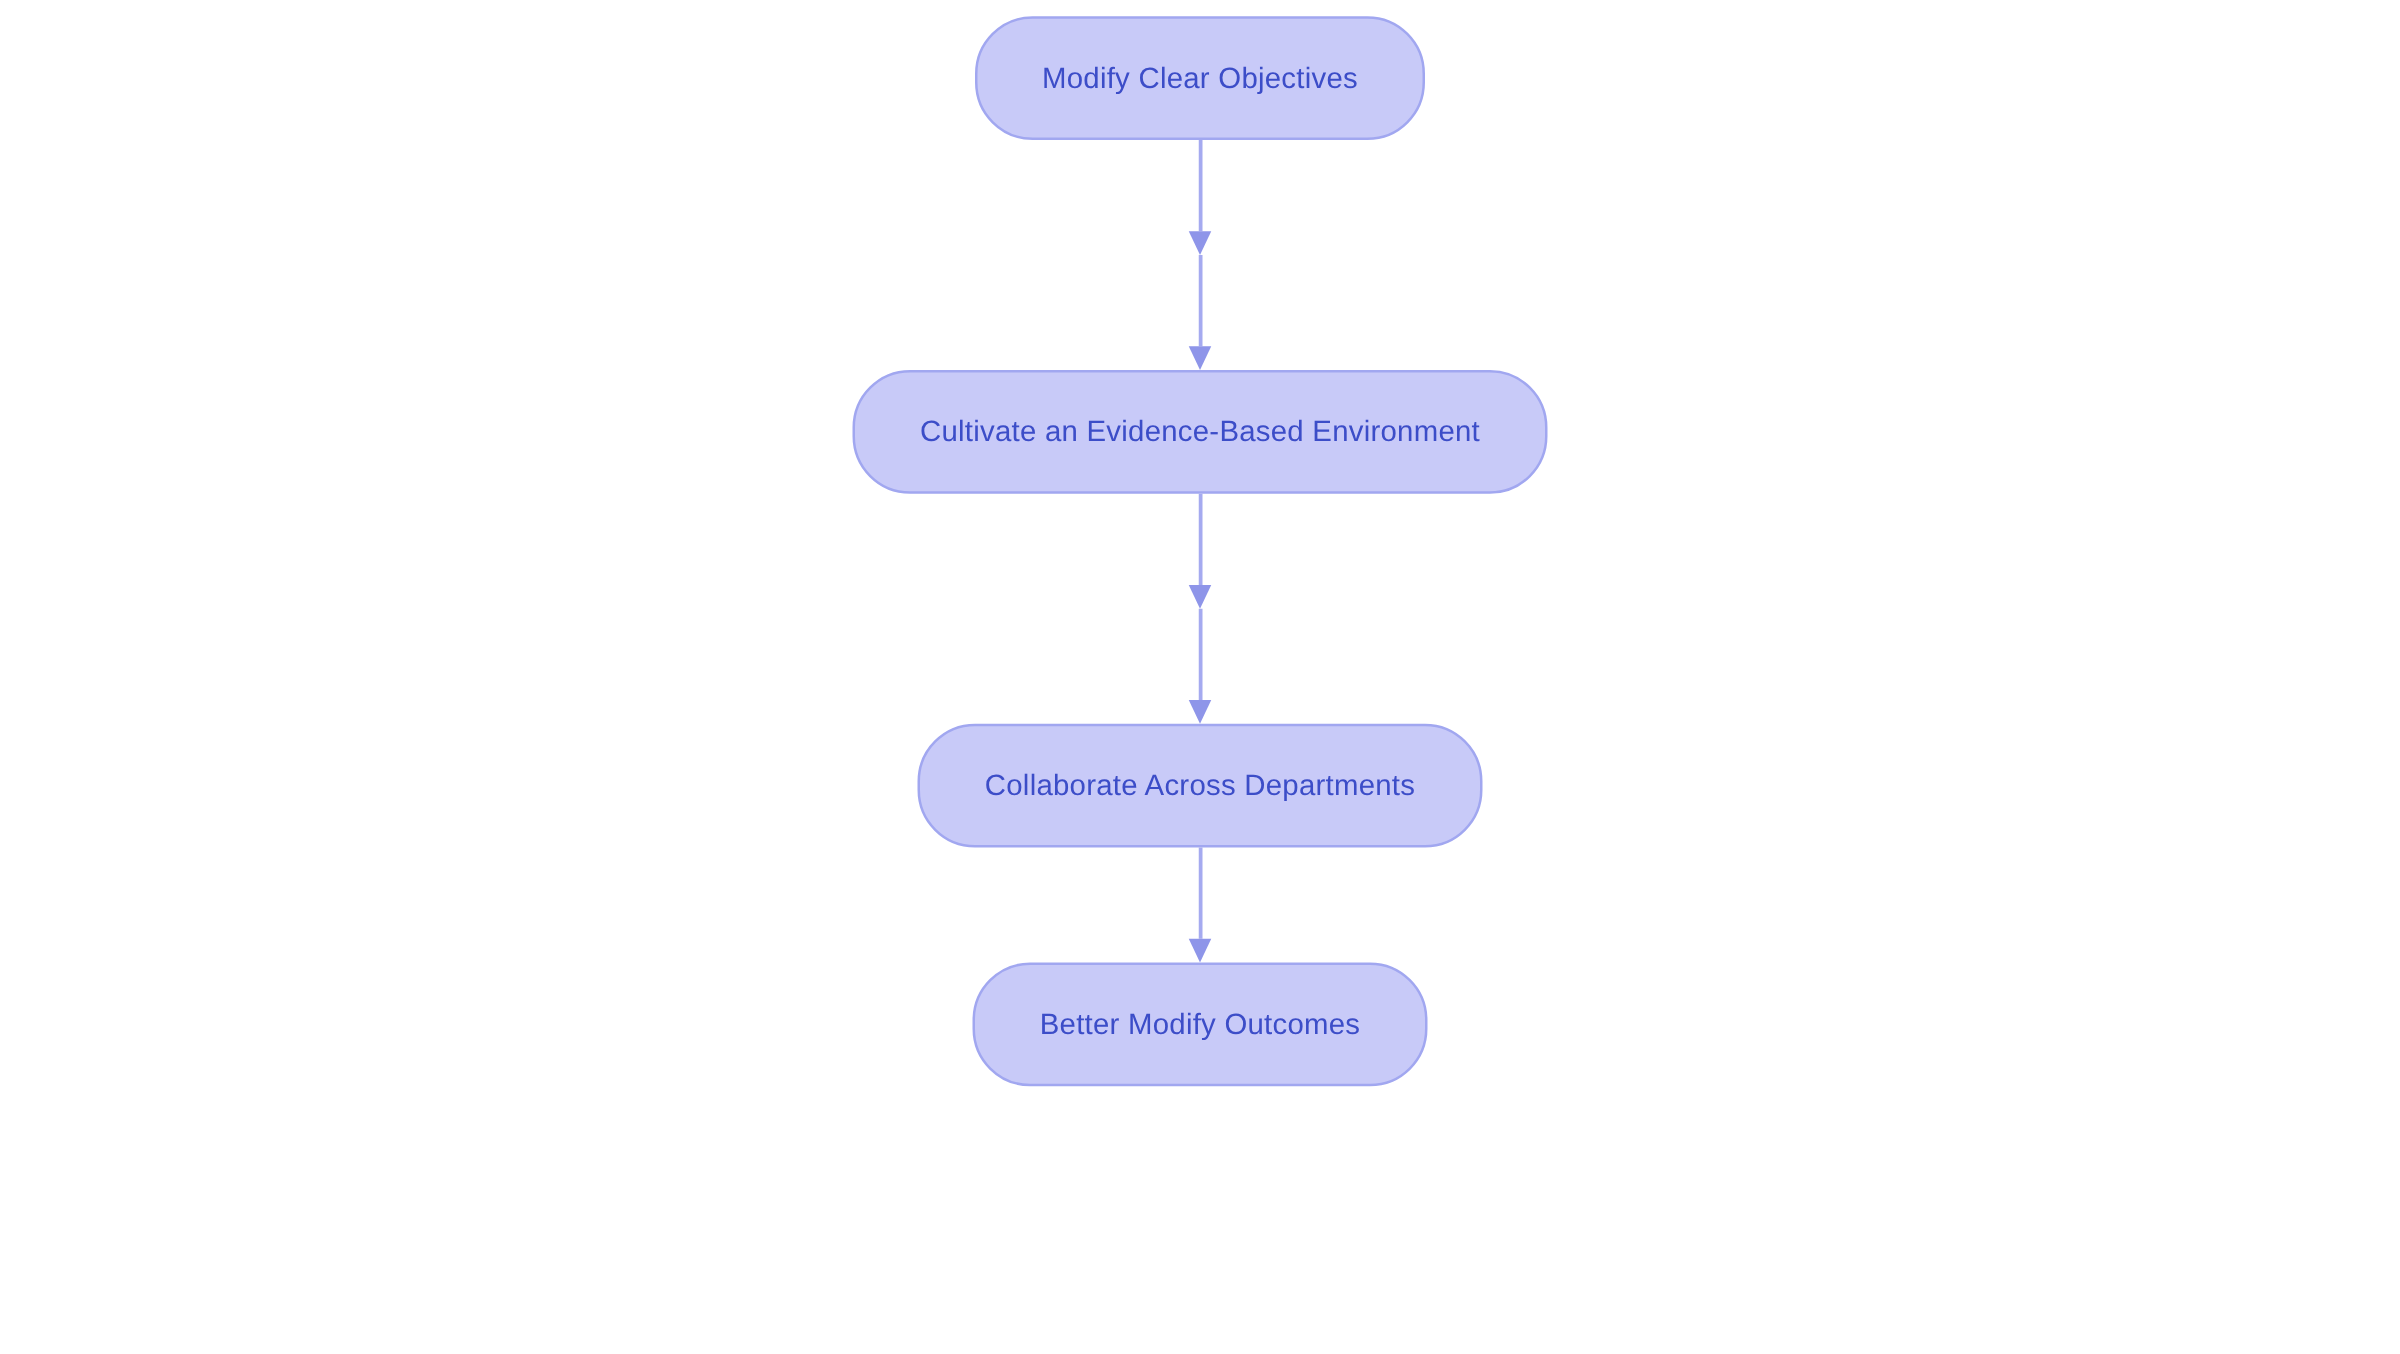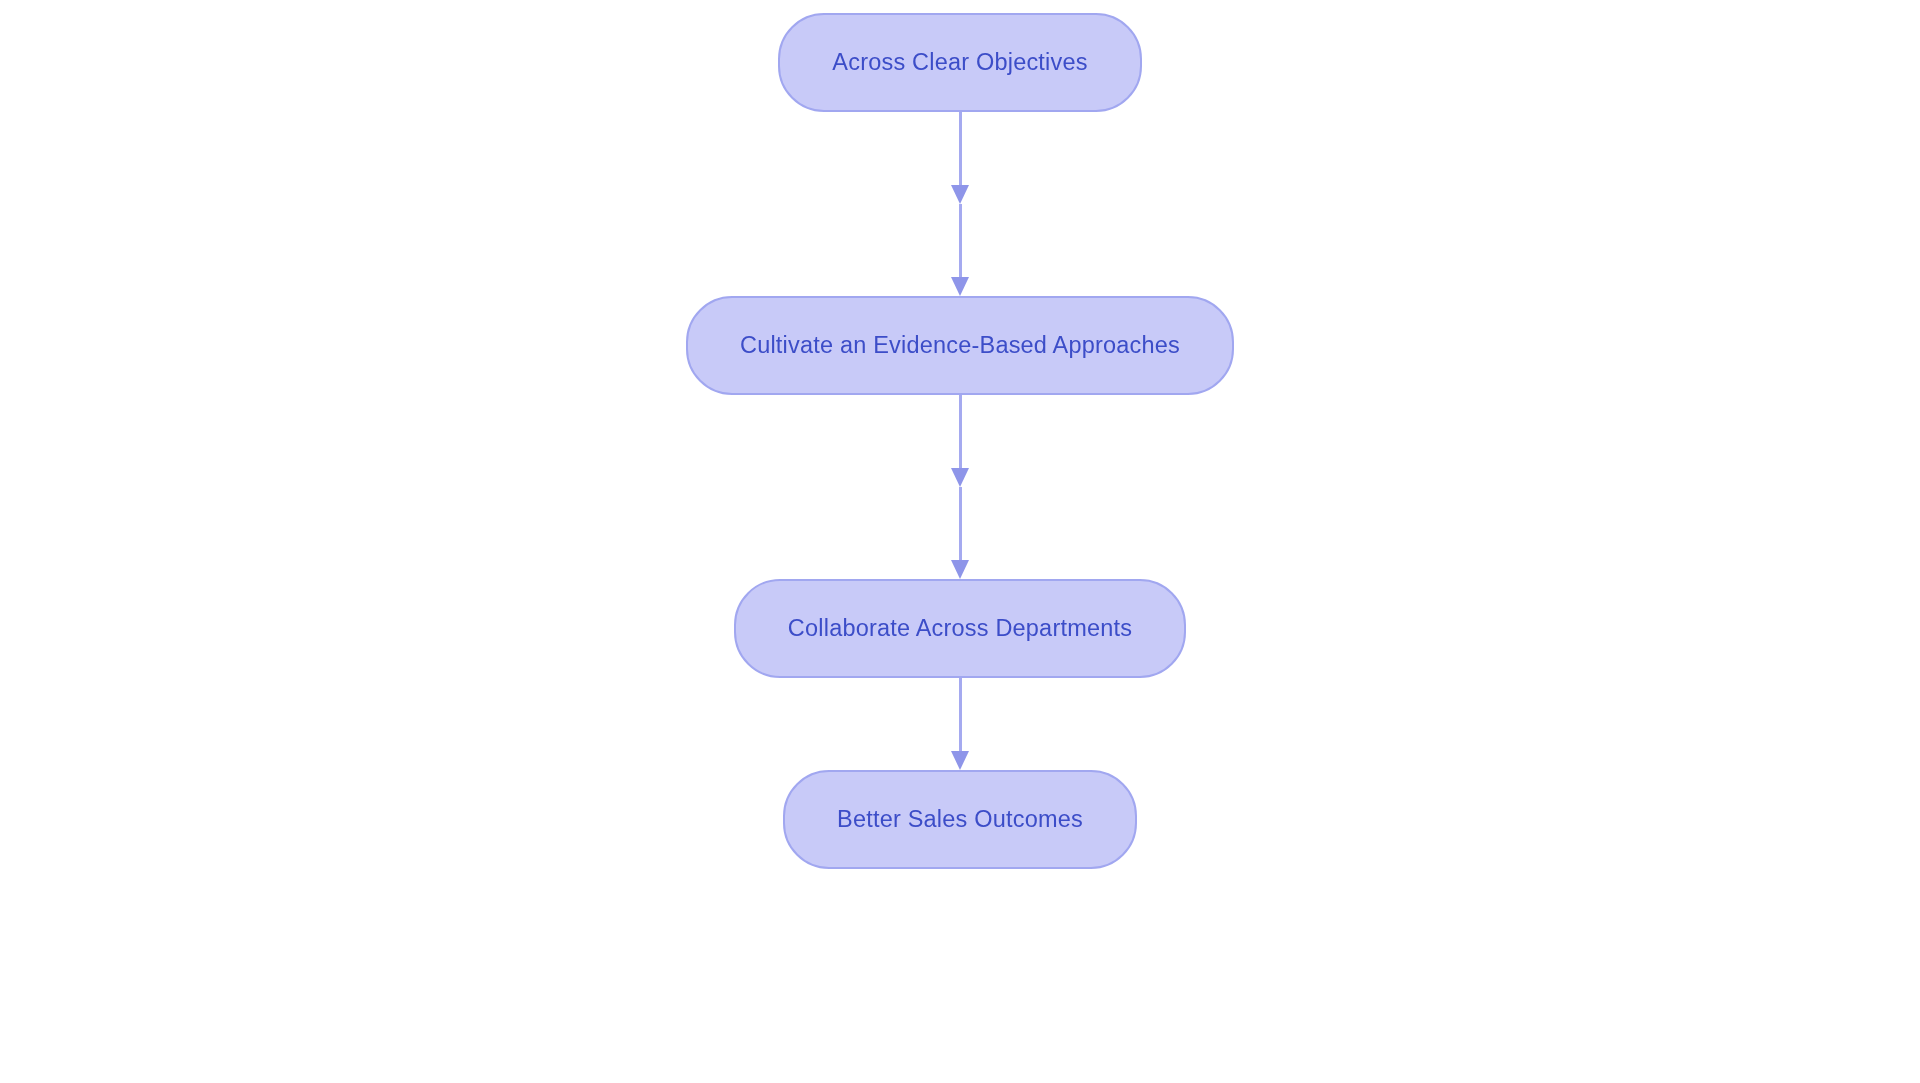--- a/index.html
+++ b/index.html
@@ -59,45 +59,45 @@
     border-right: 9px solid transparent;
     border-top: 19px solid var(--arrow-head, #8e95e9);
   }
 </style>
 </head>
 <body>
 
 <div class="canvas">
   <div class="flow" id="flow">
       <div class="node">
-        <span>Across Clear Objectives</span>
+        <span>Modify Clear Objectives</span>
       </div>
       <div class="connector">
         <div class="line"></div>
         <div class="head"></div>
       </div>
       <div class="connector">
         <div class="line"></div>
         <div class="head"></div>
       </div>
       <div class="node">
-        <span>Cultivate an Evidence-Based Approaches</span>
+        <span>Cultivate an Evidence-Based Environment</span>
       </div>
       <div class="connector">
         <div class="line"></div>
         <div class="head"></div>
       </div>
       <div class="connector">
         <div class="line"></div>
         <div class="head"></div>
       </div>
       <div class="node">
         <span>Collaborate Across Departments</span>
       </div>
       <div class="connector">
         <div class="line"></div>
         <div class="head"></div>
       </div>
       <div class="node">
-        <span>Better Sales Outcomes</span>
+        <span>Better Modify Outcomes</span>
       </div>
     </div>
 </div>
 
 </body></html>

